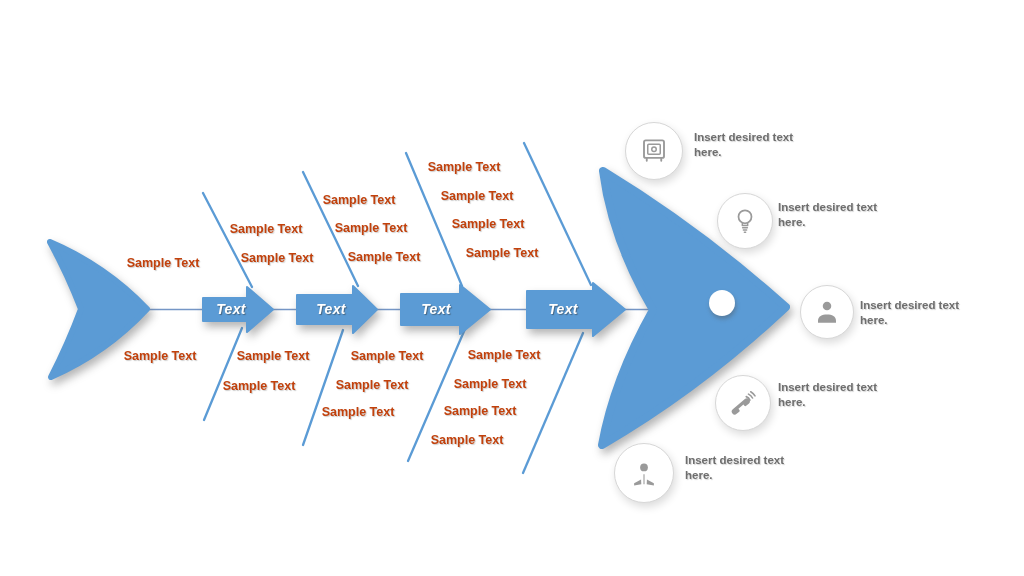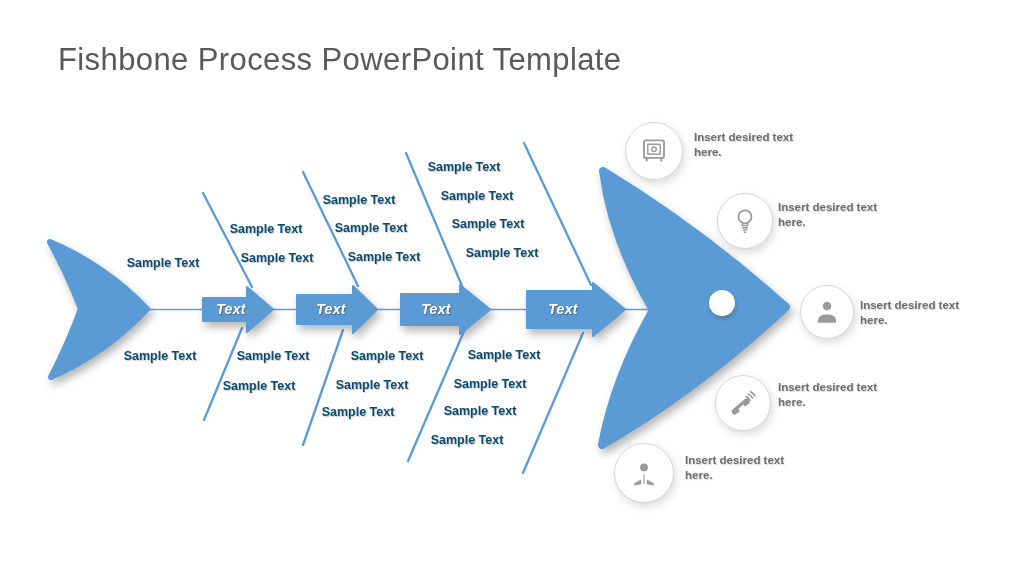--- a/index.html
+++ b/index.html
@@ -9,21 +9,21 @@
   }
   .title{
     position:absolute;left:58px;top:42px;margin:0;
     font-size:31px;font-weight:400;color:#595959;letter-spacing:.4px;
   }
   .diagram-svg{position:absolute;left:0;top:0;}
   .shape-shadow{filter:drop-shadow(3px 5px 4px rgba(90,90,90,.45));}
   .eye-shadow{filter:drop-shadow(1px 3px 2px rgba(80,80,80,.4));}
   .sample-label{
     position:absolute;transform:translate(-50%,-50%);
-    font-size:12.5px;font-weight:bold;color:#0c4a6e;white-space:nowrap;
+    font-size:12.5px;font-weight:bold;color:#c2410c;white-space:nowrap;
     text-shadow:1px 1.3px 1px rgba(110,110,110,.35);
   }
   .arrow-label{
     position:absolute;transform:translate(-50%,-50%);
     font-size:14px;font-weight:bold;font-style:italic;color:#ffffff;white-space:nowrap;
     text-shadow:1px 1px 1px rgba(50,50,50,.5);letter-spacing:.3px;
   }
   .callout-circle{
     position:absolute;background:#ffffff;border:1px solid #d7d7d7;border-radius:50%;
     box-shadow:2px 4px 8px rgba(0,0,0,.14);
@@ -33,21 +33,20 @@
     position:absolute;width:112px;text-align:left;
     font-size:11.5px;line-height:1.3;font-weight:bold;color:#6e6e6e;
     text-shadow:1px 1.2px 1px rgba(110,110,110,.3);
   }
 </style>
 </head>
 <body>
 
 <div class="slide">
 
-  <h1 class="title">Fishbone Process PowerPoint Template</h1>
 
   <svg class="diagram-svg" width="1024" height="576" viewBox="0 0 1024 576">
 
     <line x1="148" y1="309.5" x2="652" y2="309.5" stroke="#7596C6" stroke-width="1.6"></line>
 
     <g stroke="#5B9BD5" stroke-width="2.3" stroke-linecap="round">
       <line x1="203" y1="193" x2="252" y2="287"></line>
       <line x1="303" y1="172" x2="358" y2="286"></line>
       <line x1="406" y1="153" x2="462" y2="286"></line>
       <line x1="524" y1="143" x2="591" y2="285"></line>

